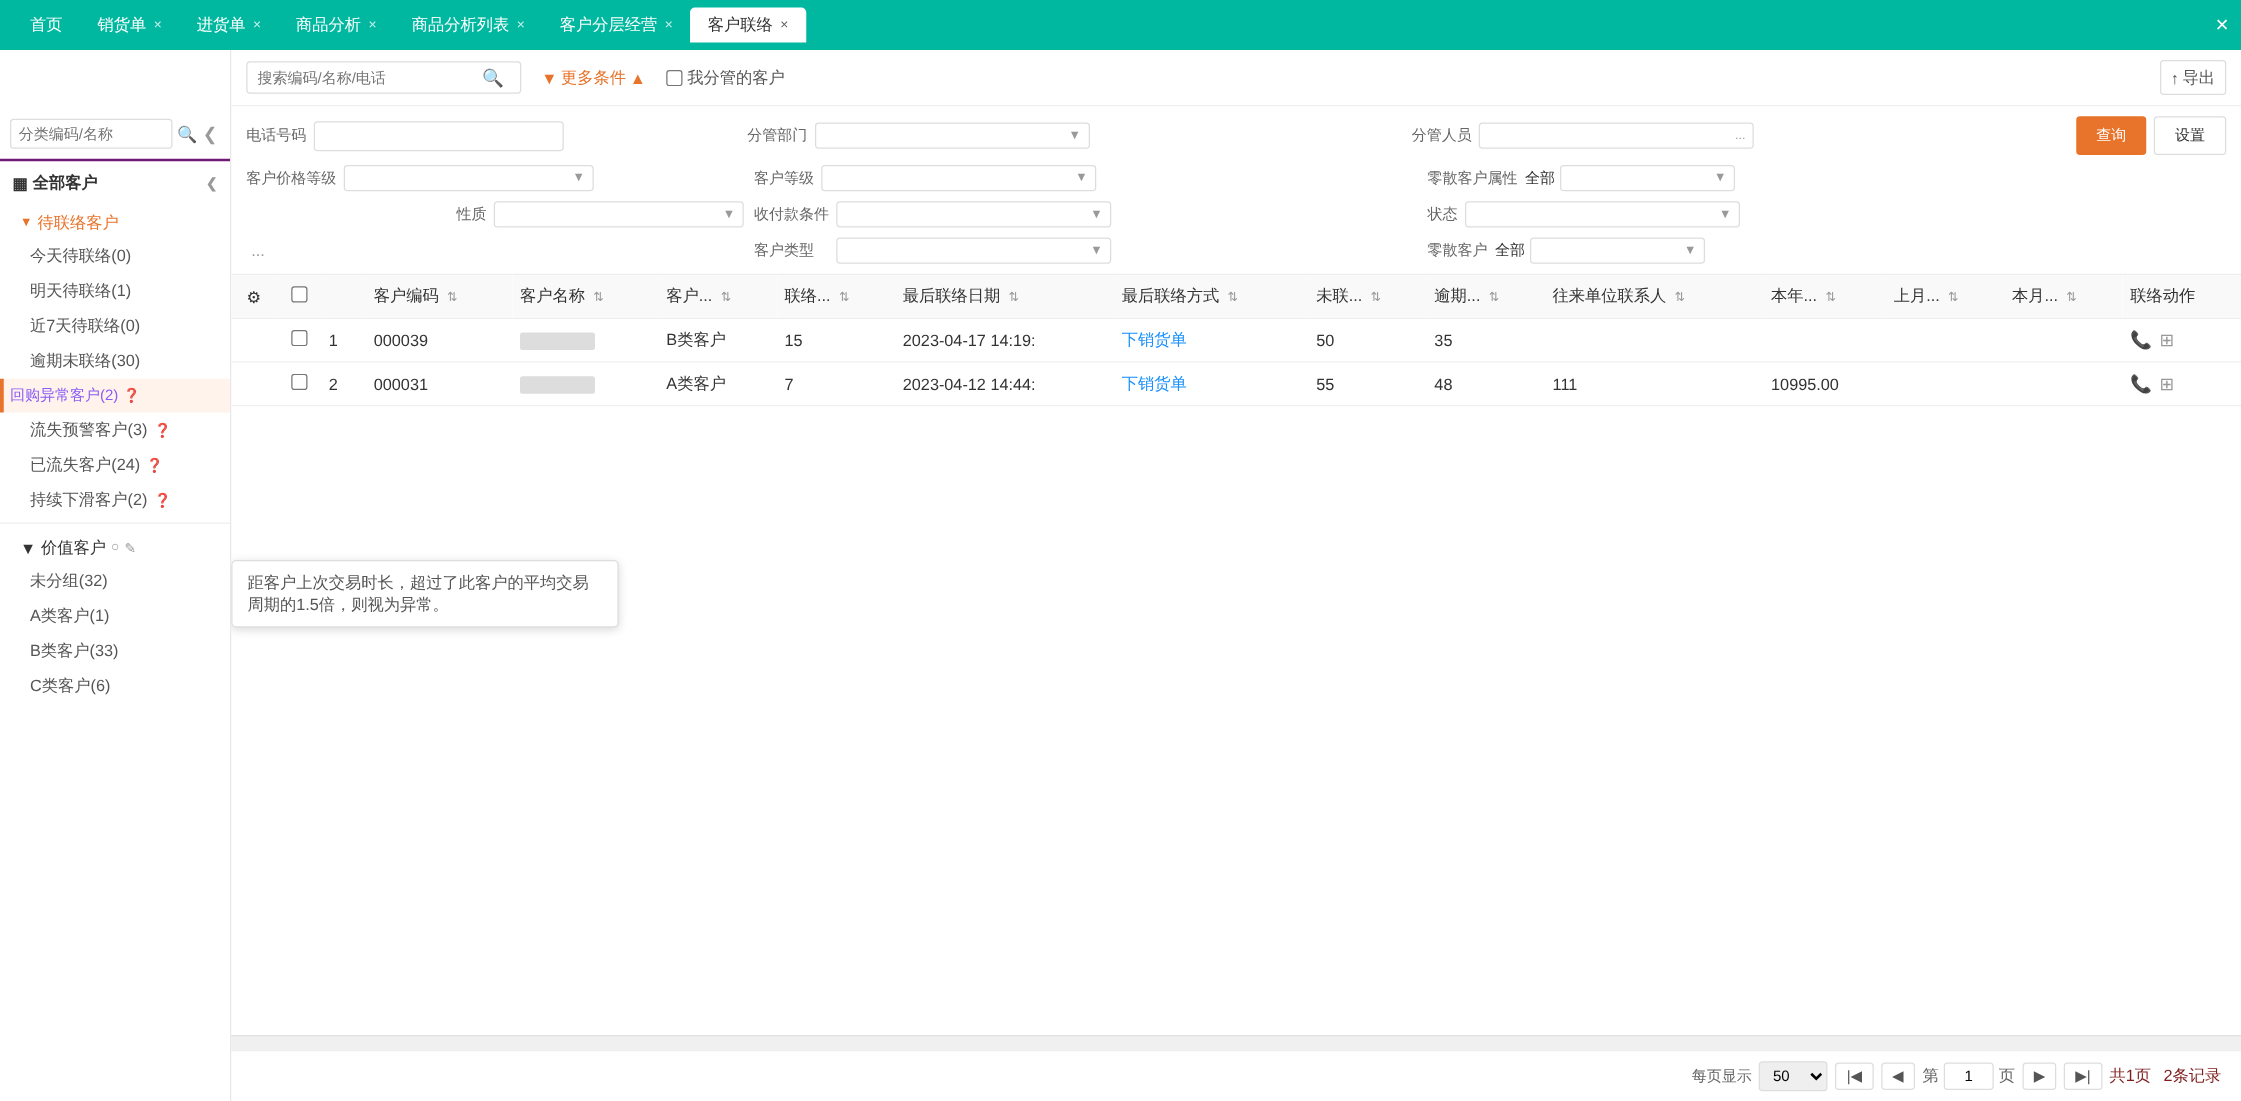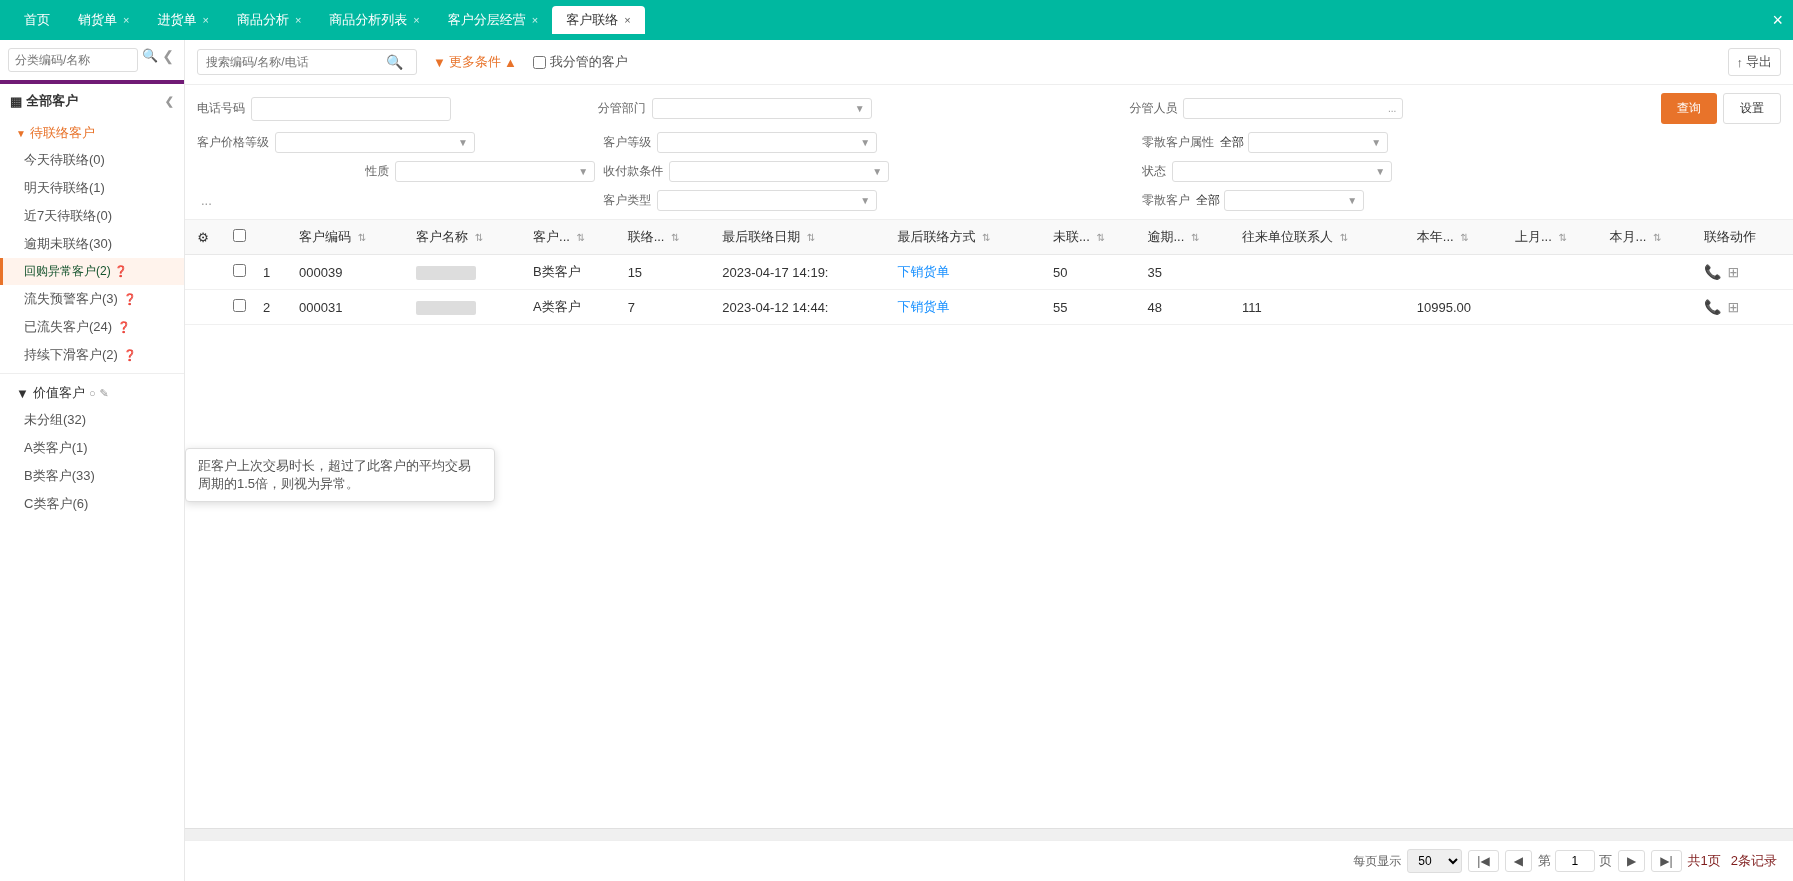--- a/index.html
+++ b/index.html
@@ -26,21 +26,21 @@
 
     
     .main-layout { display: flex; height: calc(881px - 40px); }
 
     
     .sidebar {
       width: 185px; background: white; border-right: 1px solid #e8e8e8;
       display: flex; flex-direction: column; overflow: hidden;
     }
     .sidebar-search {
-      padding: 8px; border-bottom: 4px solid #701a75; display: flex; align-items: flex-start;
+      padding: 8px; border-bottom: 2px solid #701a75; display: flex; align-items: center; margin-top: 47px;
     }
     .sidebar-search input {
       border: 1px solid #ddd; border-radius: 3px; padding: 4px 6px;
       width: 130px; font-size: 12px; outline: none;
     }
     .sidebar-search .search-btn {
       margin-left: 4px; cursor: pointer; color: #999;
     }
     .sidebar-collapse-btn {
       margin-left: 4px; cursor: pointer; color: #999; font-size: 14px;
@@ -261,21 +261,21 @@
       </div>
       <div class="sidebar-item">
         <span>近7天待联络(0)</span>
       </div>
       <div class="sidebar-item">
         <span>逾期未联络(30)</span>
       </div>
 
       <div style="position:relative; display:flex; align-items:center; padding: 5px 10px 5px 0; background: #fff3ec; cursor:pointer;">
         <div style="width:3px; height:100%; background:#e8732a; position:absolute; left:0; top:0; bottom:0;"></div>
-        <span style="color:#14532d; font-size:12px; padding-left:24px;">回购异常客户(2)</span>
+        <span style="color:#8b5cf6; font-size:12px; padding-left:8px;">回购异常客户(2)</span>
         <span style="color:#e8732a; font-size:11px; margin-left:4px; cursor:pointer;">❓</span>
       </div>
 
       <div class="sidebar-item">
         <span>流失预警客户(3)</span>
         <span style="color:#e8732a; font-size:11px; margin-left:2px;">❓</span>
       </div>
       <div class="sidebar-item">
         <span>已流失客户(24)</span>
         <span style="color:#e8732a; font-size:11px; margin-left:2px;">❓</span>
@@ -407,21 +407,21 @@
             <span class="arrow">▼</span>
           </div>
         </div>
         <div style="width:100px;"></div>
       </div>
 
       <div class="filter-row">
         <div style="flex:1.5; display:flex; align-items:center;">
           <span class="filter-dots">...</span>
         </div>
-        <div class="filter-item" style="flex:2;">
+        <div class="filter-item" style="flex:2;gap:12px;">
           <span class="filter-label">客户类型</span>
           <div class="filter-select" style="max-width:220px;">
             <span class="filter-select-text"></span>
             <span class="arrow">▼</span>
           </div>
         </div>
         <div class="filter-item" style="flex:2;">
           <span class="filter-label">零散客户</span>
           <span style="font-size:12px; color:#333; margin-right:4px;">全部</span>
           <div class="filter-select" style="max-width:140px;">

